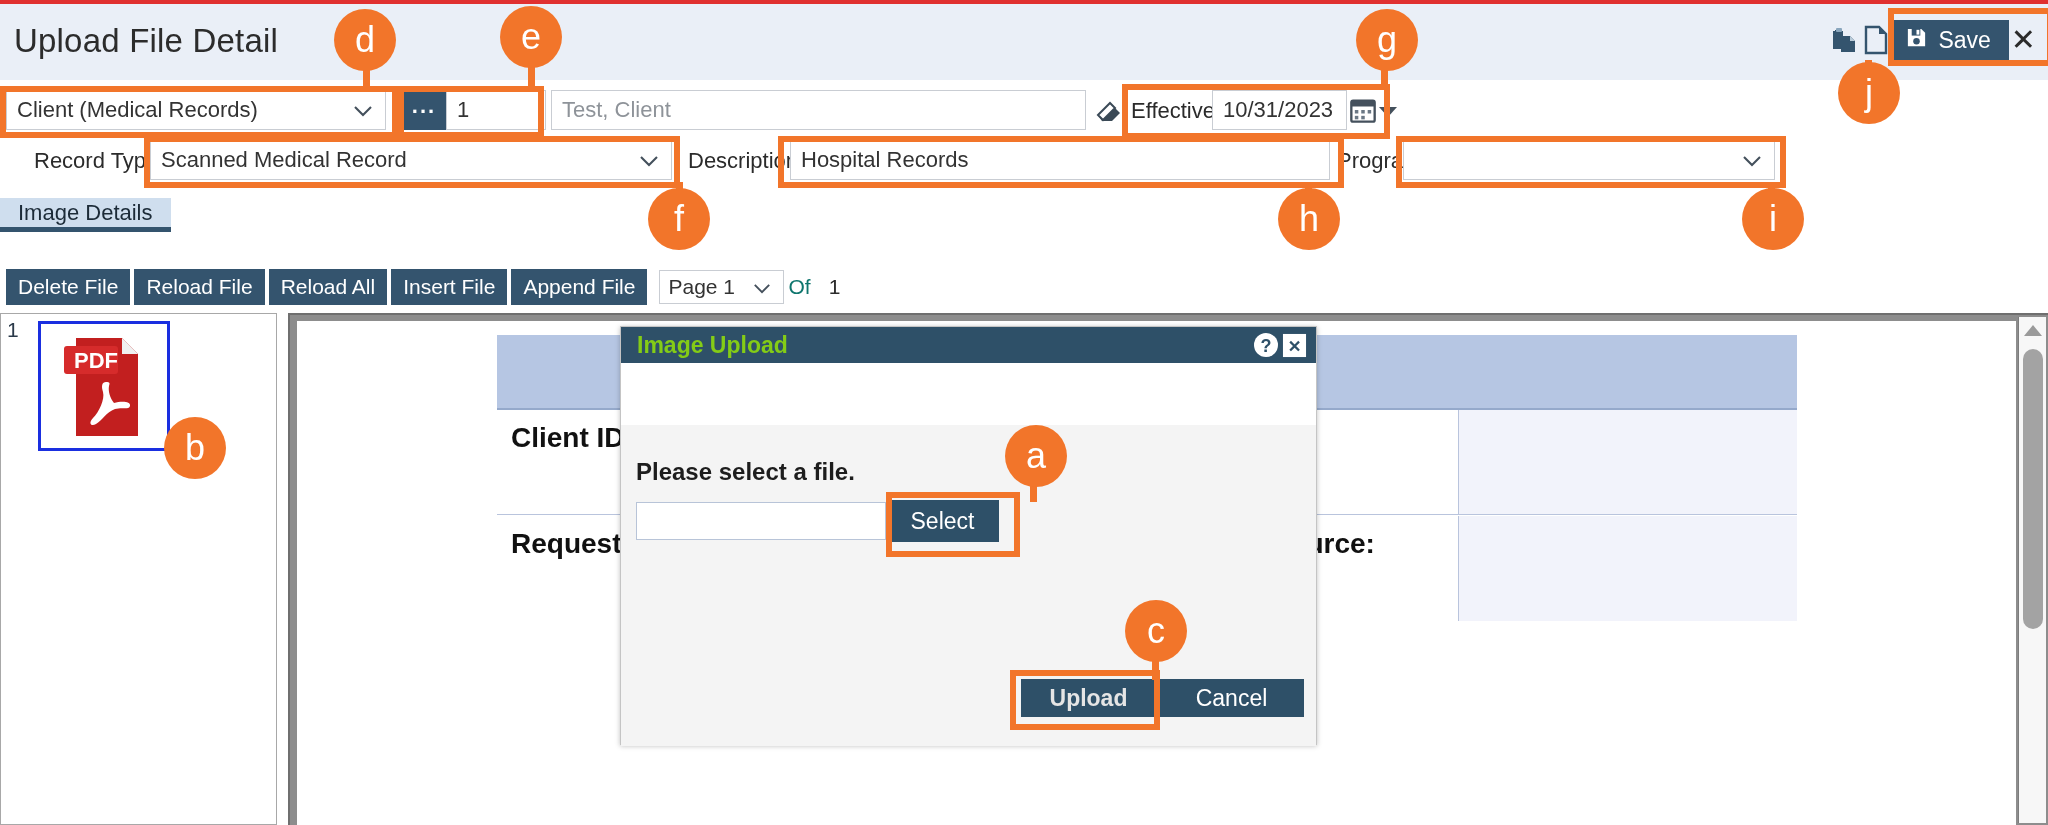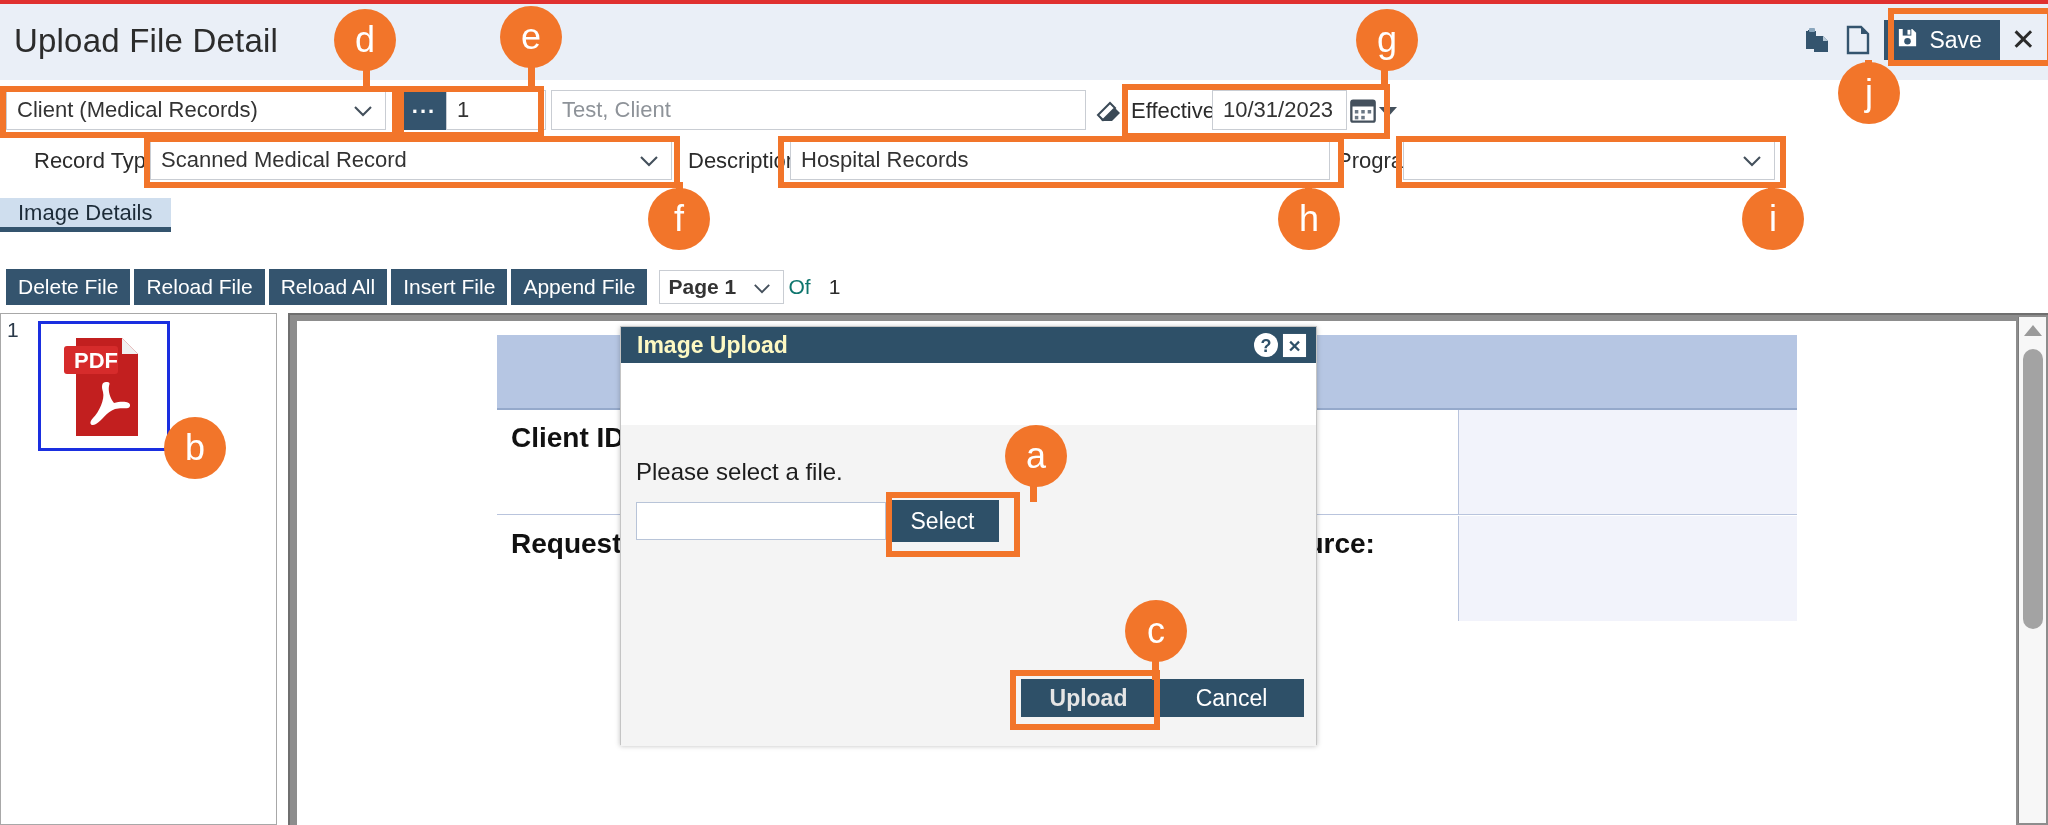--- a/index.html
+++ b/index.html
@@ -17,21 +17,21 @@
 
   
   .header{
     position:absolute; left:0; top:4px; width:2048px; height:76px;
     background:#eaeff7;
   }
   .page-title{
     position:absolute; left:14px; top:18px;
     font-size:33px; color:#2c2c2c; letter-spacing:.2px; font-weight:400;
   }
-  .hdr-right{ position:absolute; right:12px; top:16px; display:flex; align-items:center; gap:11px; }
+  .hdr-right{ position:absolute; right:12px; top:16px; display:flex; align-items:center; gap:2px; }
   .icon-btn{ width:30px; height:34px; display:flex; align-items:center; justify-content:center; cursor:pointer; }
   .save-btn{
     background:#34546e; color:#fff; height:40px; padding:0 18px 0 12px;
     display:flex; align-items:center; gap:10px; font-size:23px; cursor:pointer;
   }
   .close-x{ font-size:30px; color:#2b2b2b; cursor:pointer; line-height:1; font-weight:400; }
 
   
   .form-zone{ position:absolute; left:0; top:80px; width:2048px; height:126px; background:#fff; }
 
@@ -77,21 +77,21 @@
   }
 
   
   .toolbar{ position:absolute; left:0; top:268px; height:38px; display:flex; align-items:center; gap:4px; padding-left:6px; }
   .tb-btn{
     background:#34546e; color:#fff; height:36px; padding:0 12px;
     display:flex; align-items:center; font-size:21px; cursor:pointer;
   }
   .page-sel{
     margin-left:8px; width:125px; height:24px; border:1px solid #c9cdd3; background:#fff;
-    display:flex; align-items:center; padding:16px 8px; font-size:21px; color:#333; position:relative; cursor:pointer;font-weight:bold;
+    display:flex; align-items:center; padding:16px 8px; font-size:21px; color:#333; position:relative; cursor:pointer;
   }
   .of-lbl{ font-size:21px; color:#0f766e; }
   .of-num{ margin-left:14px; font-size:21px; color:#2b2b2b; }
 
   
   .thumb-pane{
     position:absolute; left:0; top:313px; width:277px; height:512px;
     background:#fff; border:1px solid #a8a8a8;
   }
   .thumb-num{
@@ -157,27 +157,27 @@
   }
 
   
   .modal{
     position:absolute; left:620px; top:326px; width:697px; height:419px;
     background:#f4f4f4; border:1px solid #c4c4c4;
     box-shadow:0 1px 5px rgba(0,0,0,.25);
   }
   .modal-hdr{
     height:36px; background:#2e5068; display:flex; align-items:center;
-    padding:0 8px 0 16px; color:#fef9c3;
+    padding:0 8px 0 16px; color:#84cc16;
   }
   .modal-title{ font-size:23px; font-weight:700; flex:1; }
   .m-ico{ width:28px; height:28px; display:flex; align-items:center; justify-content:center; cursor:pointer; }
   .modal-white{ height:62px; background:#fff; }
   .modal-body{ position:relative; height:321px; background:#f4f4f4; }
-  .msg{ position:absolute; left:15px; top:33px; font-size:24px; font-weight:400; color:#1d1d1d; }
+  .msg{ position:absolute; left:15px; top:33px; font-size:24px; font-weight:700; color:#1d1d1d; }
   .file-inp{
     position:absolute; left:15px; top:77px; width:250px; height:38px;
     background:#fff; border:1px solid #b8c4d8;
   }
   .select-btn{
     position:absolute; left:265px; top:75px; width:113px; height:42px;
     background:#2e5068; color:#fff; font-size:23px;
     display:flex; align-items:center; justify-content:center; cursor:pointer;
   }
   .upload-btn{

